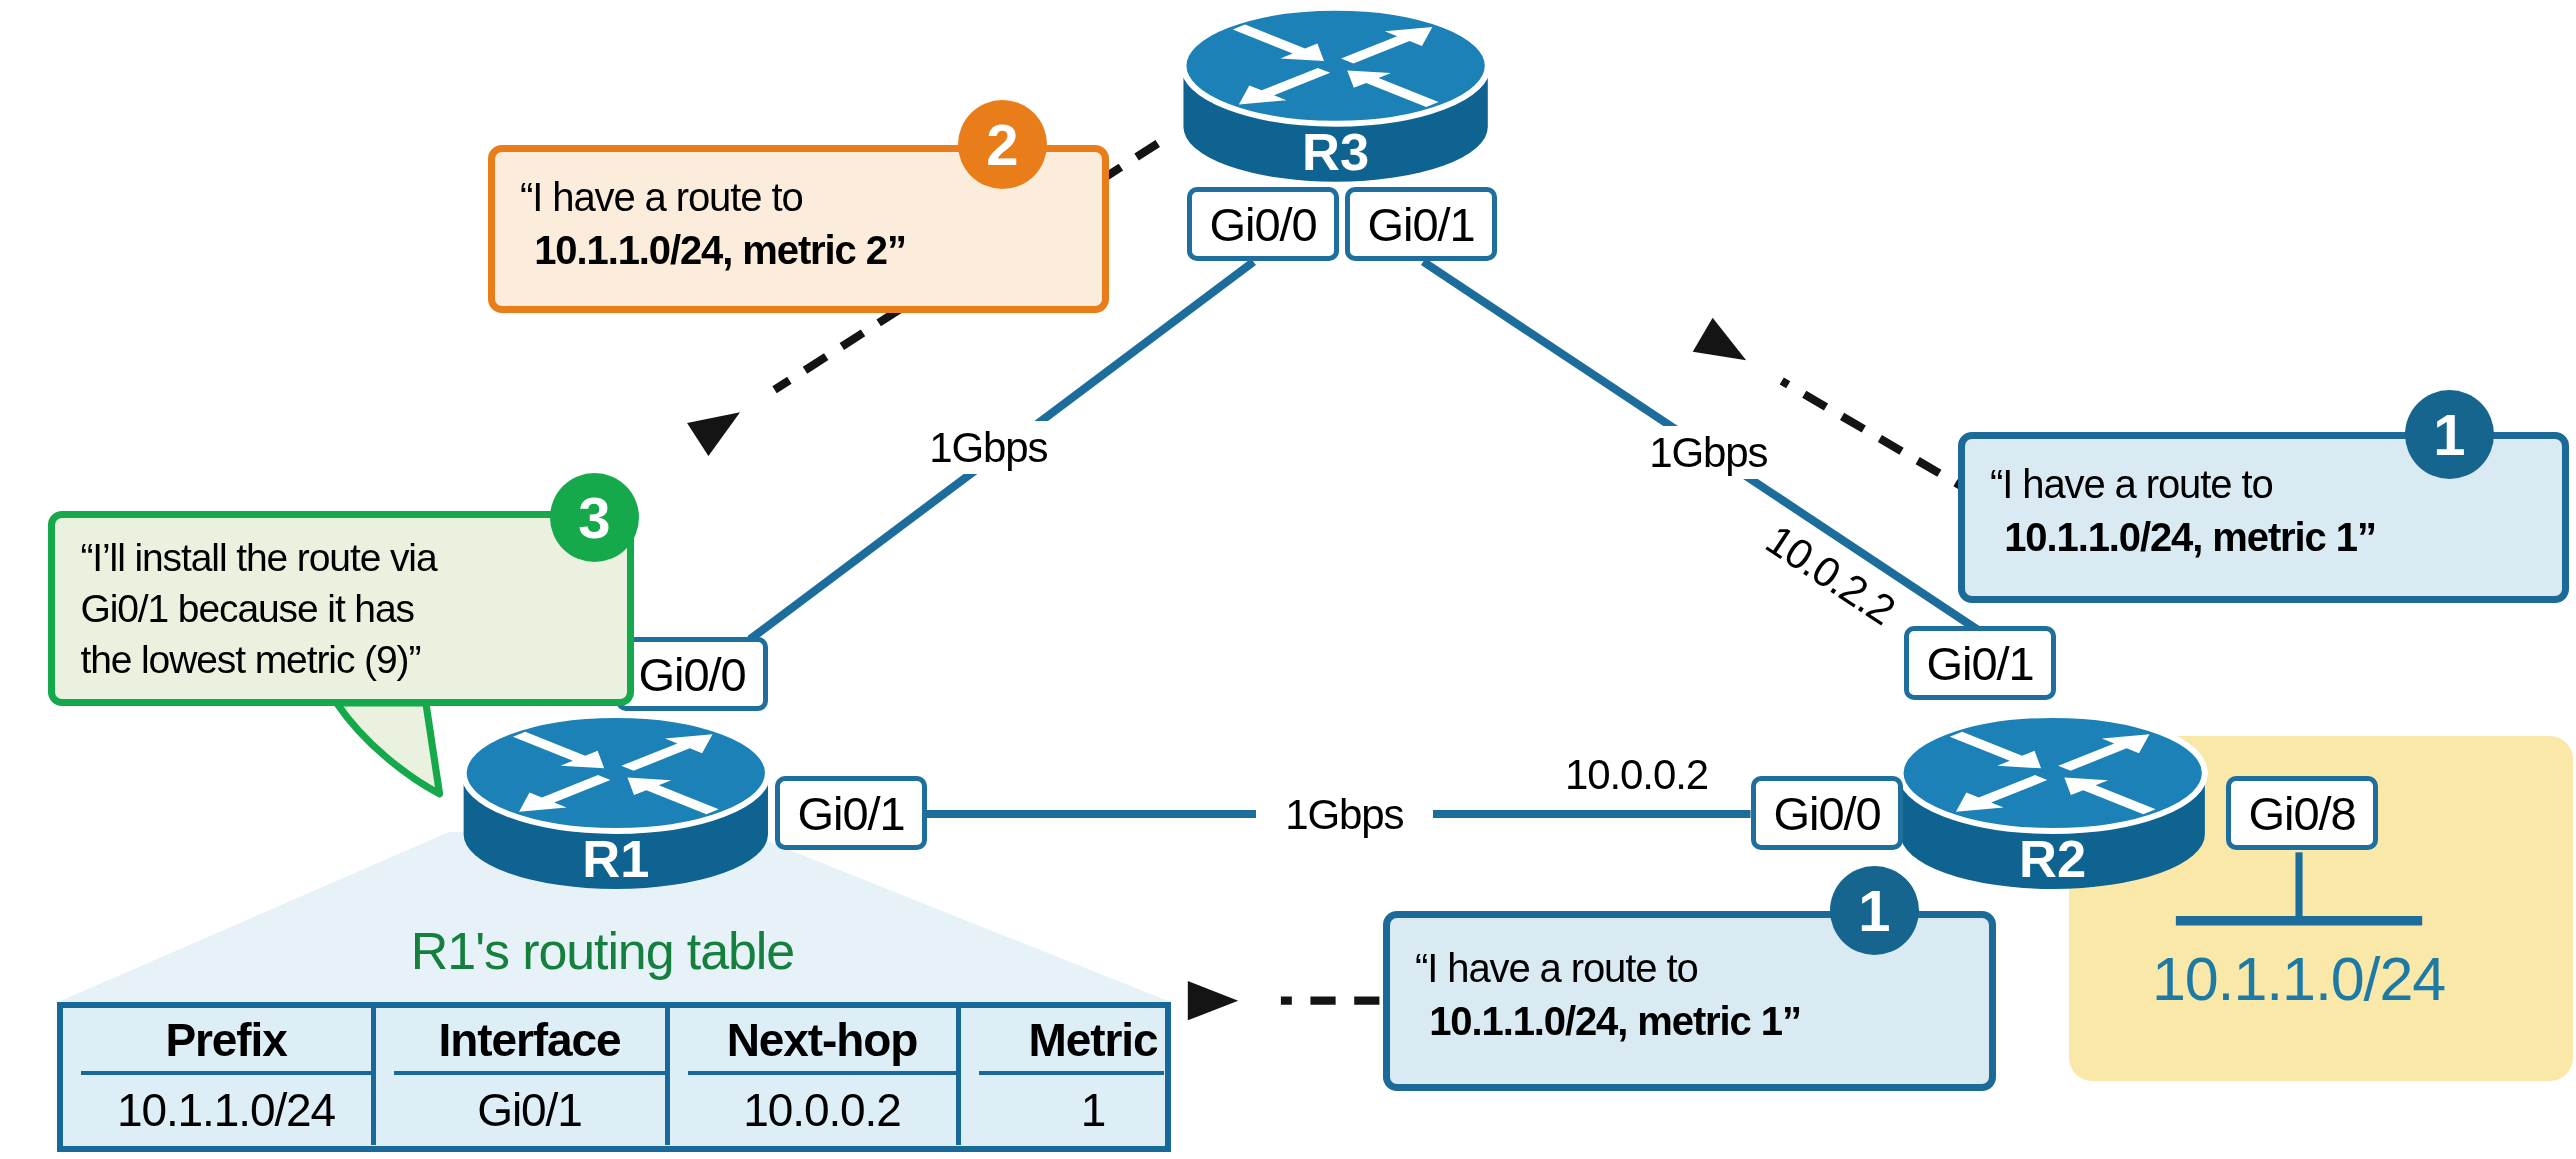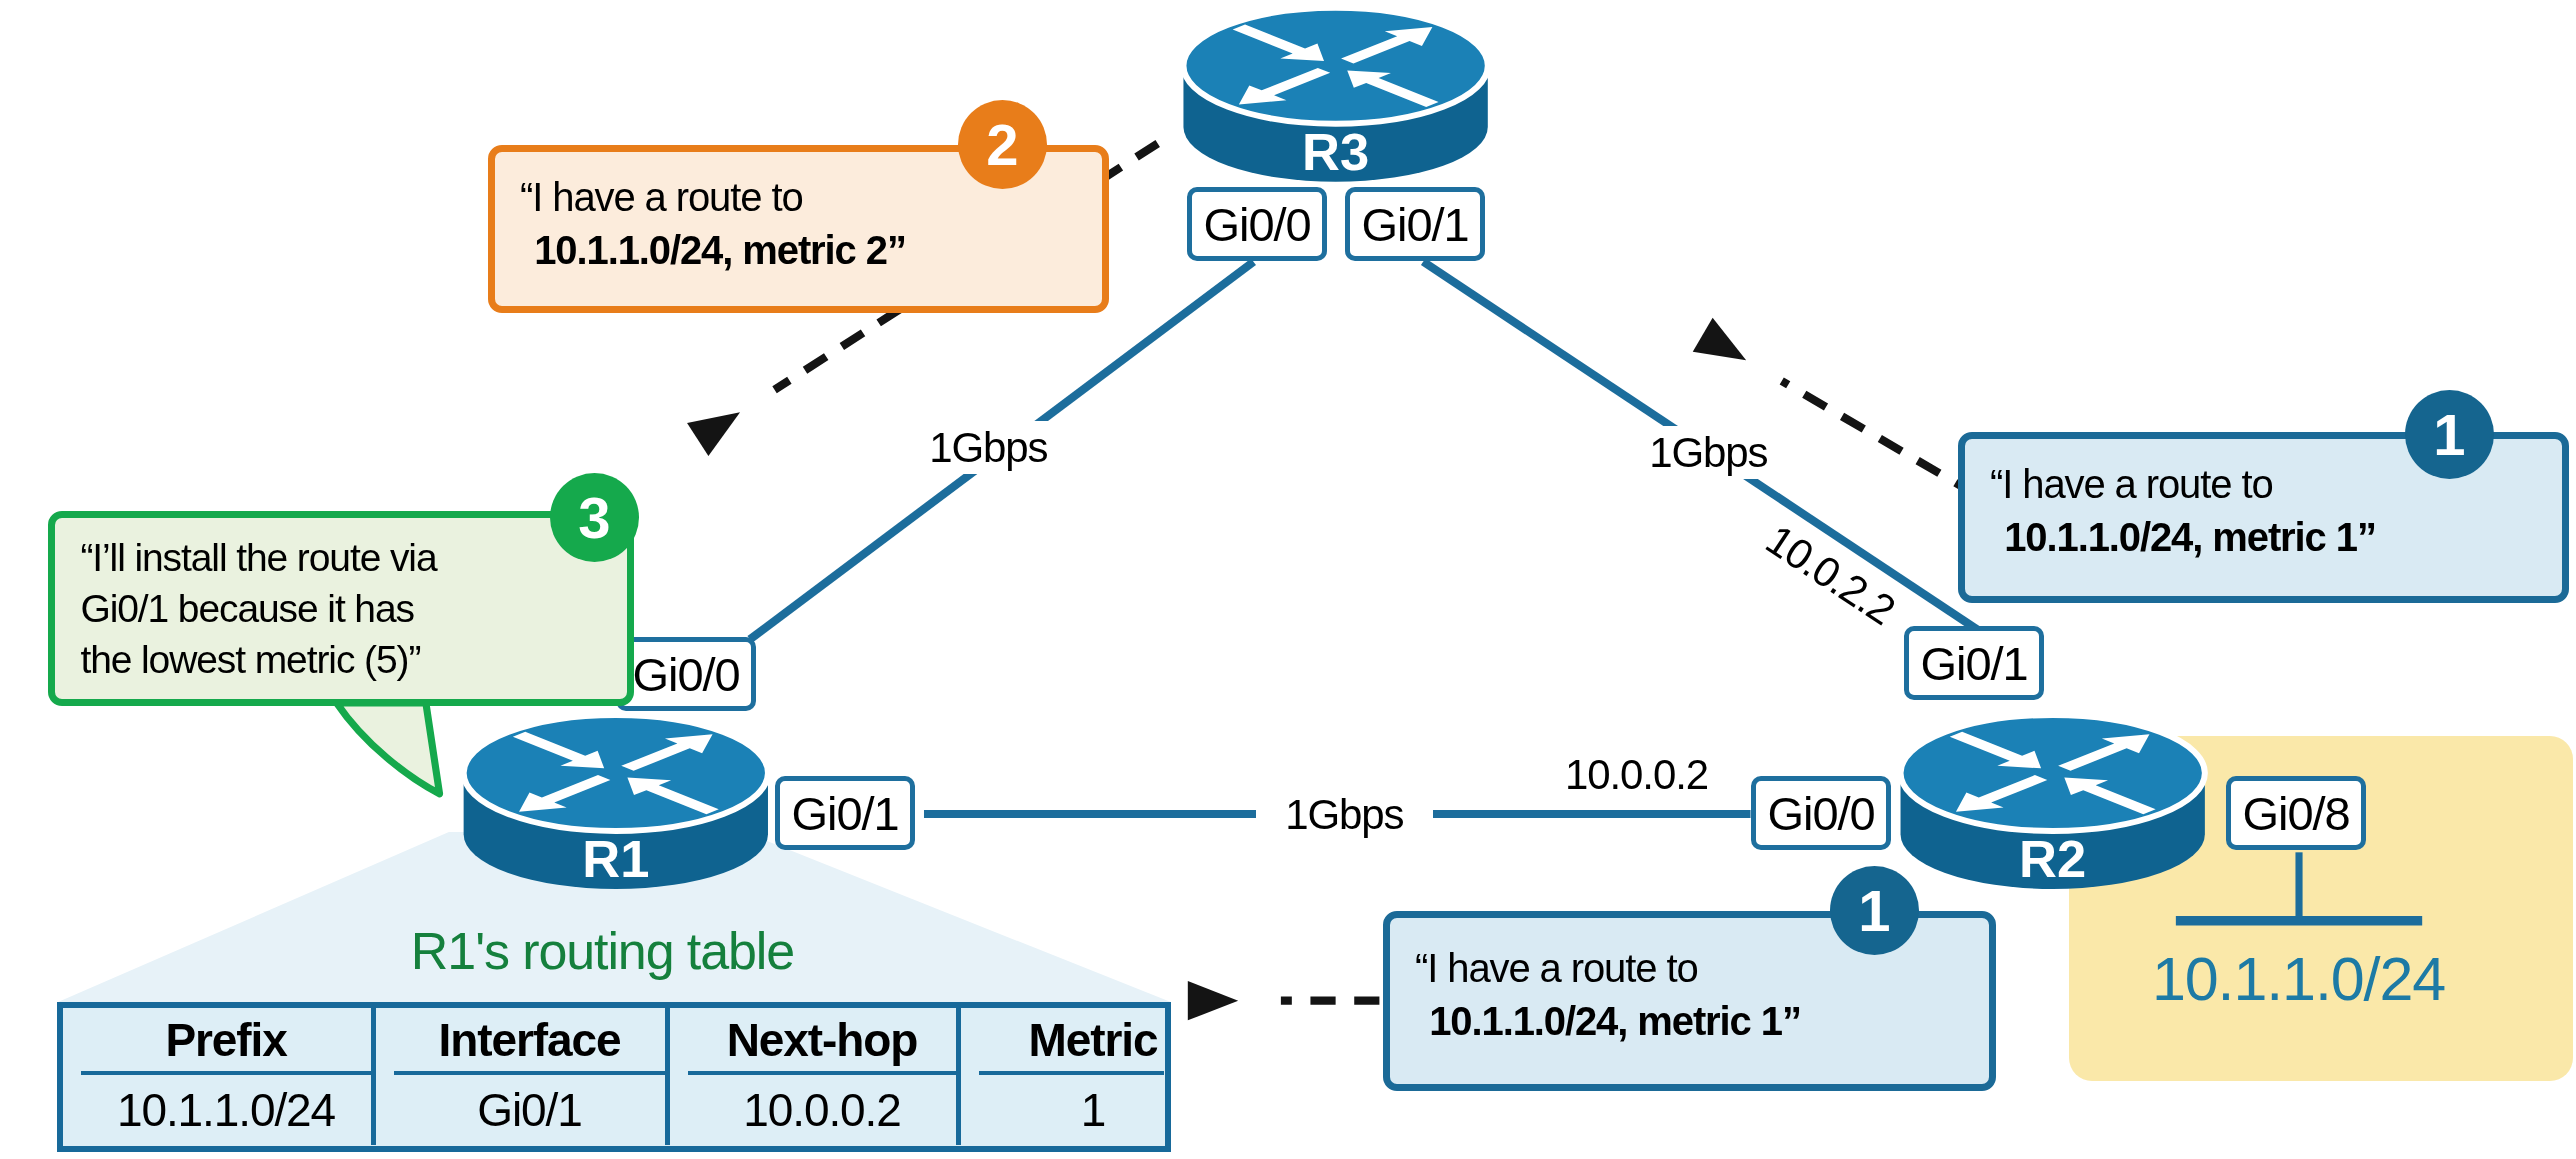--- a/index.html
+++ b/index.html
@@ -1,21 +1,21 @@
 <!DOCTYPE html>
 <html style="font-size:8.8px"><head>
 <meta charset="utf-8">
 <style>
   html,body{margin:0;padding:0;background:#fff;}
   .canvas{position:relative;width:2576px;height:1160px;background:#fff;overflow:hidden;
           font-family:"Liberation Sans",sans-serif;color:#000;}
   .layer{position:absolute;left:0;top:0;z-index:1;}
   .yellow{position:absolute;z-index:0;left:2069px;top:736px;width:504px;height:345px;
           background:#fae8a9;border-radius:23px;}
-  .ifbox{position:absolute;z-index:2;box-sizing:border-box;width:140px;height:74px;
+  .ifbox{position:absolute;z-index:2;box-sizing:border-box;width:152px;height:74px;
          background:#fff;border:5.5px solid #1e6f9e;border-radius:10px;
          display:flex;align-items:center;justify-content:center;
          font-size:47px;letter-spacing:-1.1px;}
   .linklabel{position:absolute;z-index:2;font-size:42px;letter-spacing:-1.1px;
              display:flex;align-items:center;justify-content:center;white-space:nowrap;}
   .onLine{background:#fff;padding:0 8.8px;}
   .callout{position:absolute;z-index:2;box-sizing:border-box;border-radius:14px;
            font-size:40px;line-height:53px;letter-spacing:-1.1px;padding:18.6px 22px 0 25px;}
   .callout .l2{font-weight:bold;padding-left:14.2px;}
   .co-blue{background:#d9eaf3;border:7.7px solid #1b6a97;}
@@ -140,21 +140,21 @@
 
   <div class="callout co-blue" style="left:1383px;top:911px;width:613px;height:180px;padding-top:24px;">
     <div class="l1">“I have a route to</div>
     <div class="l2">10.1.1.0/24, metric 1”</div>
   </div>
   <div class="badge b-blue" style="left:1830px;top:866px;">1</div>
 
   <div class="callout co-green" style="left:4.4px;top:511px;width:586px;height:195px;padding-top:14.2px;font-size:39px;line-height:51px;">
     <div class="l1">“I’ll install the route via</div>
     <div class="l1">Gi0/1 because it has</div>
-    <div class="l1">the lowest metric (5)”</div>
+    <div class="l1">the lowest metric (9)”</div>
   </div>
   <div class="badge b-green" style="left:550px;top:473px;">3</div>
 
   <div class="tbl-title">R1's routing table</div>
   <div class="rtable">
     <div class="cell hdr">Prefix</div>
     <div class="cell hdr">Interface</div>
     <div class="cell hdr">Next-hop</div>
     <div class="cell hdr last">Metric</div>
     <div class="cell">10.1.1.0/24</div>

